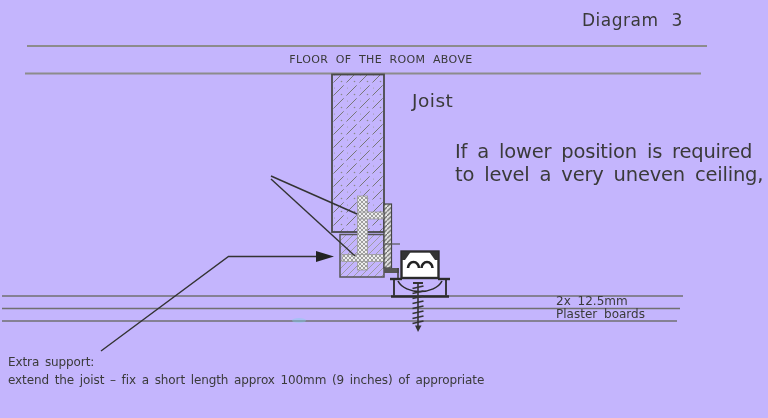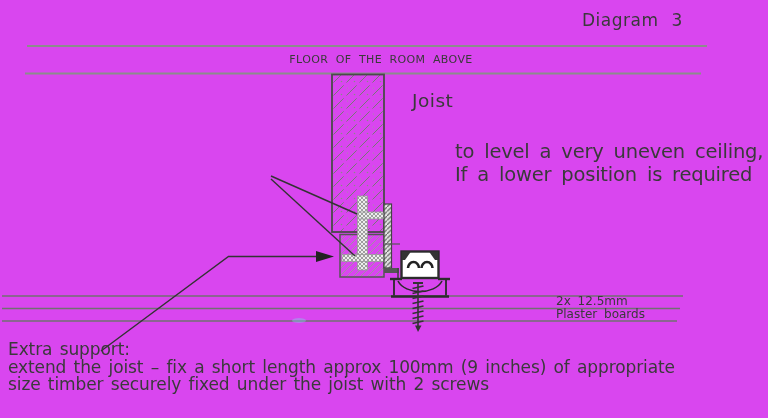--- a/index.html
+++ b/index.html
@@ -1,29 +1,29 @@
 <!DOCTYPE html>
 <html><head>
 <meta charset="utf-8">
 <style>
   html,body{margin:0;padding:0;background:#fff;}
   #canvas{
-    position:relative;width:768px;height:418px;background:#d946ef;
+    position:relative;width:768px;height:418px;background:#c4b5fd;
     font-family:"DejaVu Sans", sans-serif;color:#3a3a3a;overflow:hidden;
   }
   #drawing{position:absolute;left:0;top:0;}
   .txt{position:absolute;white-space:nowrap;}
   .t-title{left:582px;top:10px;font-size:17px;letter-spacing:.5px;word-spacing:7px;}
   .t-floor{left:381px;top:53px;font-size:11px;letter-spacing:.4px;word-spacing:3.5px;transform:translateX(-50%);}
   .t-joist{left:389px;top:90px;font-size:18.5px;letter-spacing:.5px;margin-left:23px;}
   .t-fix{left:161px;top:143px;font-size:11px;line-height:13px;word-spacing:3px;}
   .t-side{left:455px;top:141px;font-size:19.5px;line-height:22.5px;word-spacing:4px;letter-spacing:-.2px;}
   .t-pb1{left:556px;top:294px;font-size:12px;word-spacing:3px;}
   .t-pb2{left:556px;top:307px;font-size:12px;word-spacing:3px;}
-  .t-extra{left:8px;top:341px;font-size:17px;line-height:17.5px;word-spacing:2px;letter-spacing:-.1px;}
+  .t-extra{left:8px;top:354px;font-size:12px;line-height:17.5px;word-spacing:2px;letter-spacing:-.1px;}
 </style>
 </head>
 <body>
 
 <div id="canvas">
 
   <svg id="drawing" width="768" height="418" viewBox="0 0 768 418">
     <defs>
       <pattern id="pJoist" width="13" height="13" patternUnits="userSpaceOnUse">
         <path d="M0,13 L13,0" stroke="#777" stroke-width="1" stroke-dasharray="8 4" fill="none"></path>
@@ -116,26 +116,25 @@
   </svg>
 
   <div class="txt t-title">Diagram 3</div>
 
   <div class="txt t-floor">FLOOR OF THE ROOM ABOVE</div>
 
   <div class="txt t-joist">Joist</div>
 
 
   <div class="txt t-side">
+    <div>If a lower position is required</div>
     <div>to level a very uneven ceiling,</div>
-    <div>If a lower position is required</div>
   </div>
 
   <div class="txt t-pb1">2x 12.5mm</div>
   <div class="txt t-pb2">Plaster boards</div>
 
   <div class="txt t-extra">
     <div>Extra support:</div>
     <div>extend the joist – fix a short length approx 100mm (9 inches) of appropriate</div>
-    <div>size timber securely fixed under the joist with 2 screws</div>
   </div>
 
 </div>
 
 </body></html>

